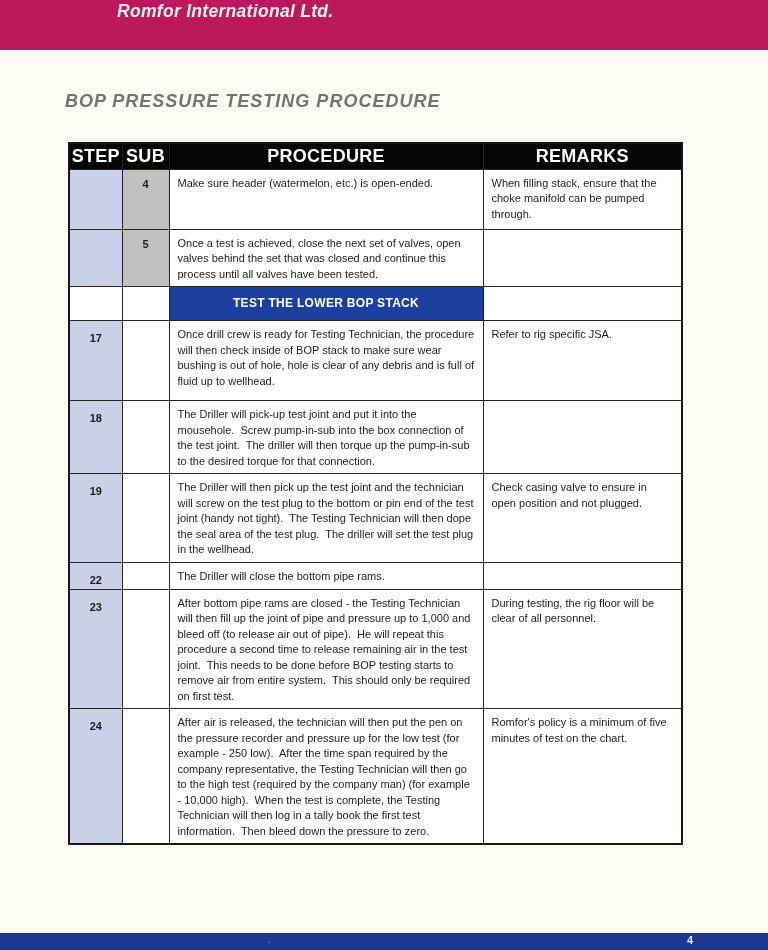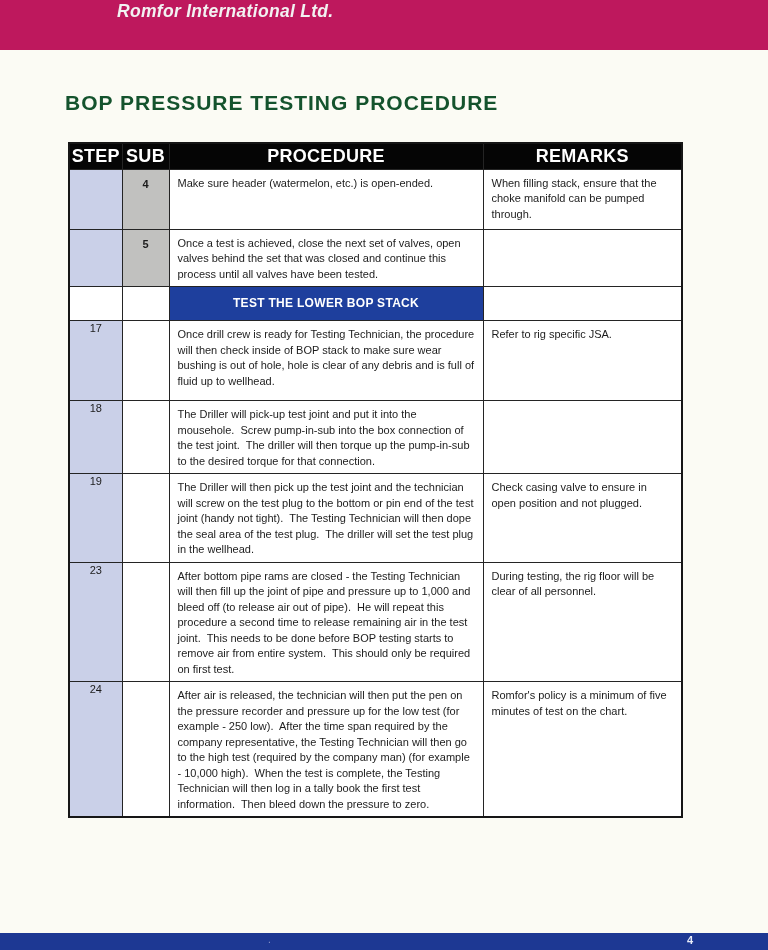--- a/index.html
+++ b/index.html
@@ -16,22 +16,22 @@
     width: 768px; height: 50px;
     background: #be185d;
   }
   .company-name {
     position: absolute; left: 117px; top: 1px;
     font-size: 17.5px; font-weight: bold; font-style: italic;
     color: #f2f2f2; letter-spacing: 0.3px;
   }
   .page-title {
     position: absolute; left: 65px; top: 91px;
-    font-size: 21px; font-weight: bold; 
-    color: #14532d; letter-spacing: 1px;
+    font-size: 18px; font-weight: bold; font-style: italic;
+    color: #737373; letter-spacing: 1px;
   }
   table.proc-table {
     position: absolute; left: 68px; top: 142px;
     width: 613px;
     border-collapse: collapse;
     table-layout: fixed;
     background: #ffffff;
     border: 2px solid #161616;
   }
   .proc-table th, .proc-table td {
@@ -44,22 +44,22 @@
     background: #050505;
     color: #ffffff;
     font-size: 18px;
     font-weight: bold;
     text-align: center;
     vertical-align: middle;
     letter-spacing: 0.3px;
   }
   td.step-cell {
     text-align: center;
-    font-weight: normal;
-    padding-top: 0;
+    font-weight: bold;
+    padding-top: 10px;
     margin-top: 20px;
   }
   td.step-cell.lav { background: #cad0e8; }
   td.sub-cell {
     text-align: center;
     font-weight: bold;
     padding-top: 7px;
   }
   td.sub-cell.gray { background: #c1c1bf; }
   td.procedure-cell, td.remarks-cell {
@@ -145,20 +145,26 @@
         <td class="sub-cell"></td>
         <td class="procedure-cell">The Driller will pick-up test joint and put it into the mousehole.  Screw pump-in-sub into the box connection of the test joint.  The driller will then torque up the pump-in-sub to the desired torque for that connection.</td>
         <td class="remarks-cell"></td>
       </tr>
       <tr style="height: 88px;">
         <td class="step-cell lav">19</td>
         <td class="sub-cell"></td>
         <td class="procedure-cell">The Driller will then pick up the test joint and the technician will screw on the test plug to the bottom or pin end of the test joint (handy not tight).  The Testing Technician will then dope the seal area of the test plug.  The driller will set the test plug in the wellhead.</td>
         <td class="remarks-cell">Check casing valve to ensure in open position and not plugged.</td>
       </tr>
+      <tr style="height: 27px;">
+        <td class="step-cell lav">22</td>
+        <td class="sub-cell"></td>
+        <td class="procedure-cell">The Driller will close the bottom pipe rams.</td>
+        <td class="remarks-cell"></td>
+      </tr>
       <tr style="height: 117px;">
         <td class="step-cell lav">23</td>
         <td class="sub-cell"></td>
         <td class="procedure-cell">After bottom pipe rams are closed - the Testing Technician will then fill up the joint of pipe and pressure up to 1,000 and bleed off (to release air out of pipe).  He will repeat this procedure a second time to release remaining air in the test joint.  This needs to be done before BOP testing starts to remove air from entire system.  This should only be required on first test.</td>
         <td class="remarks-cell">During testing, the rig floor will be clear of all personnel.</td>
       </tr>
       <tr style="height: 130px;">
         <td class="step-cell lav">24</td>
         <td class="sub-cell"></td>
         <td class="procedure-cell">After air is released, the technician will then put the pen on the pressure recorder and pressure up for the low test (for example - 250 low).  After the time span required by the company representative, the Testing Technician will then go to the high test (required by the company man) (for example - 10,000 high).  When the test is complete, the Testing Technician will then log in a tally book the first test information.  Then bleed down the pressure to zero.</td>

